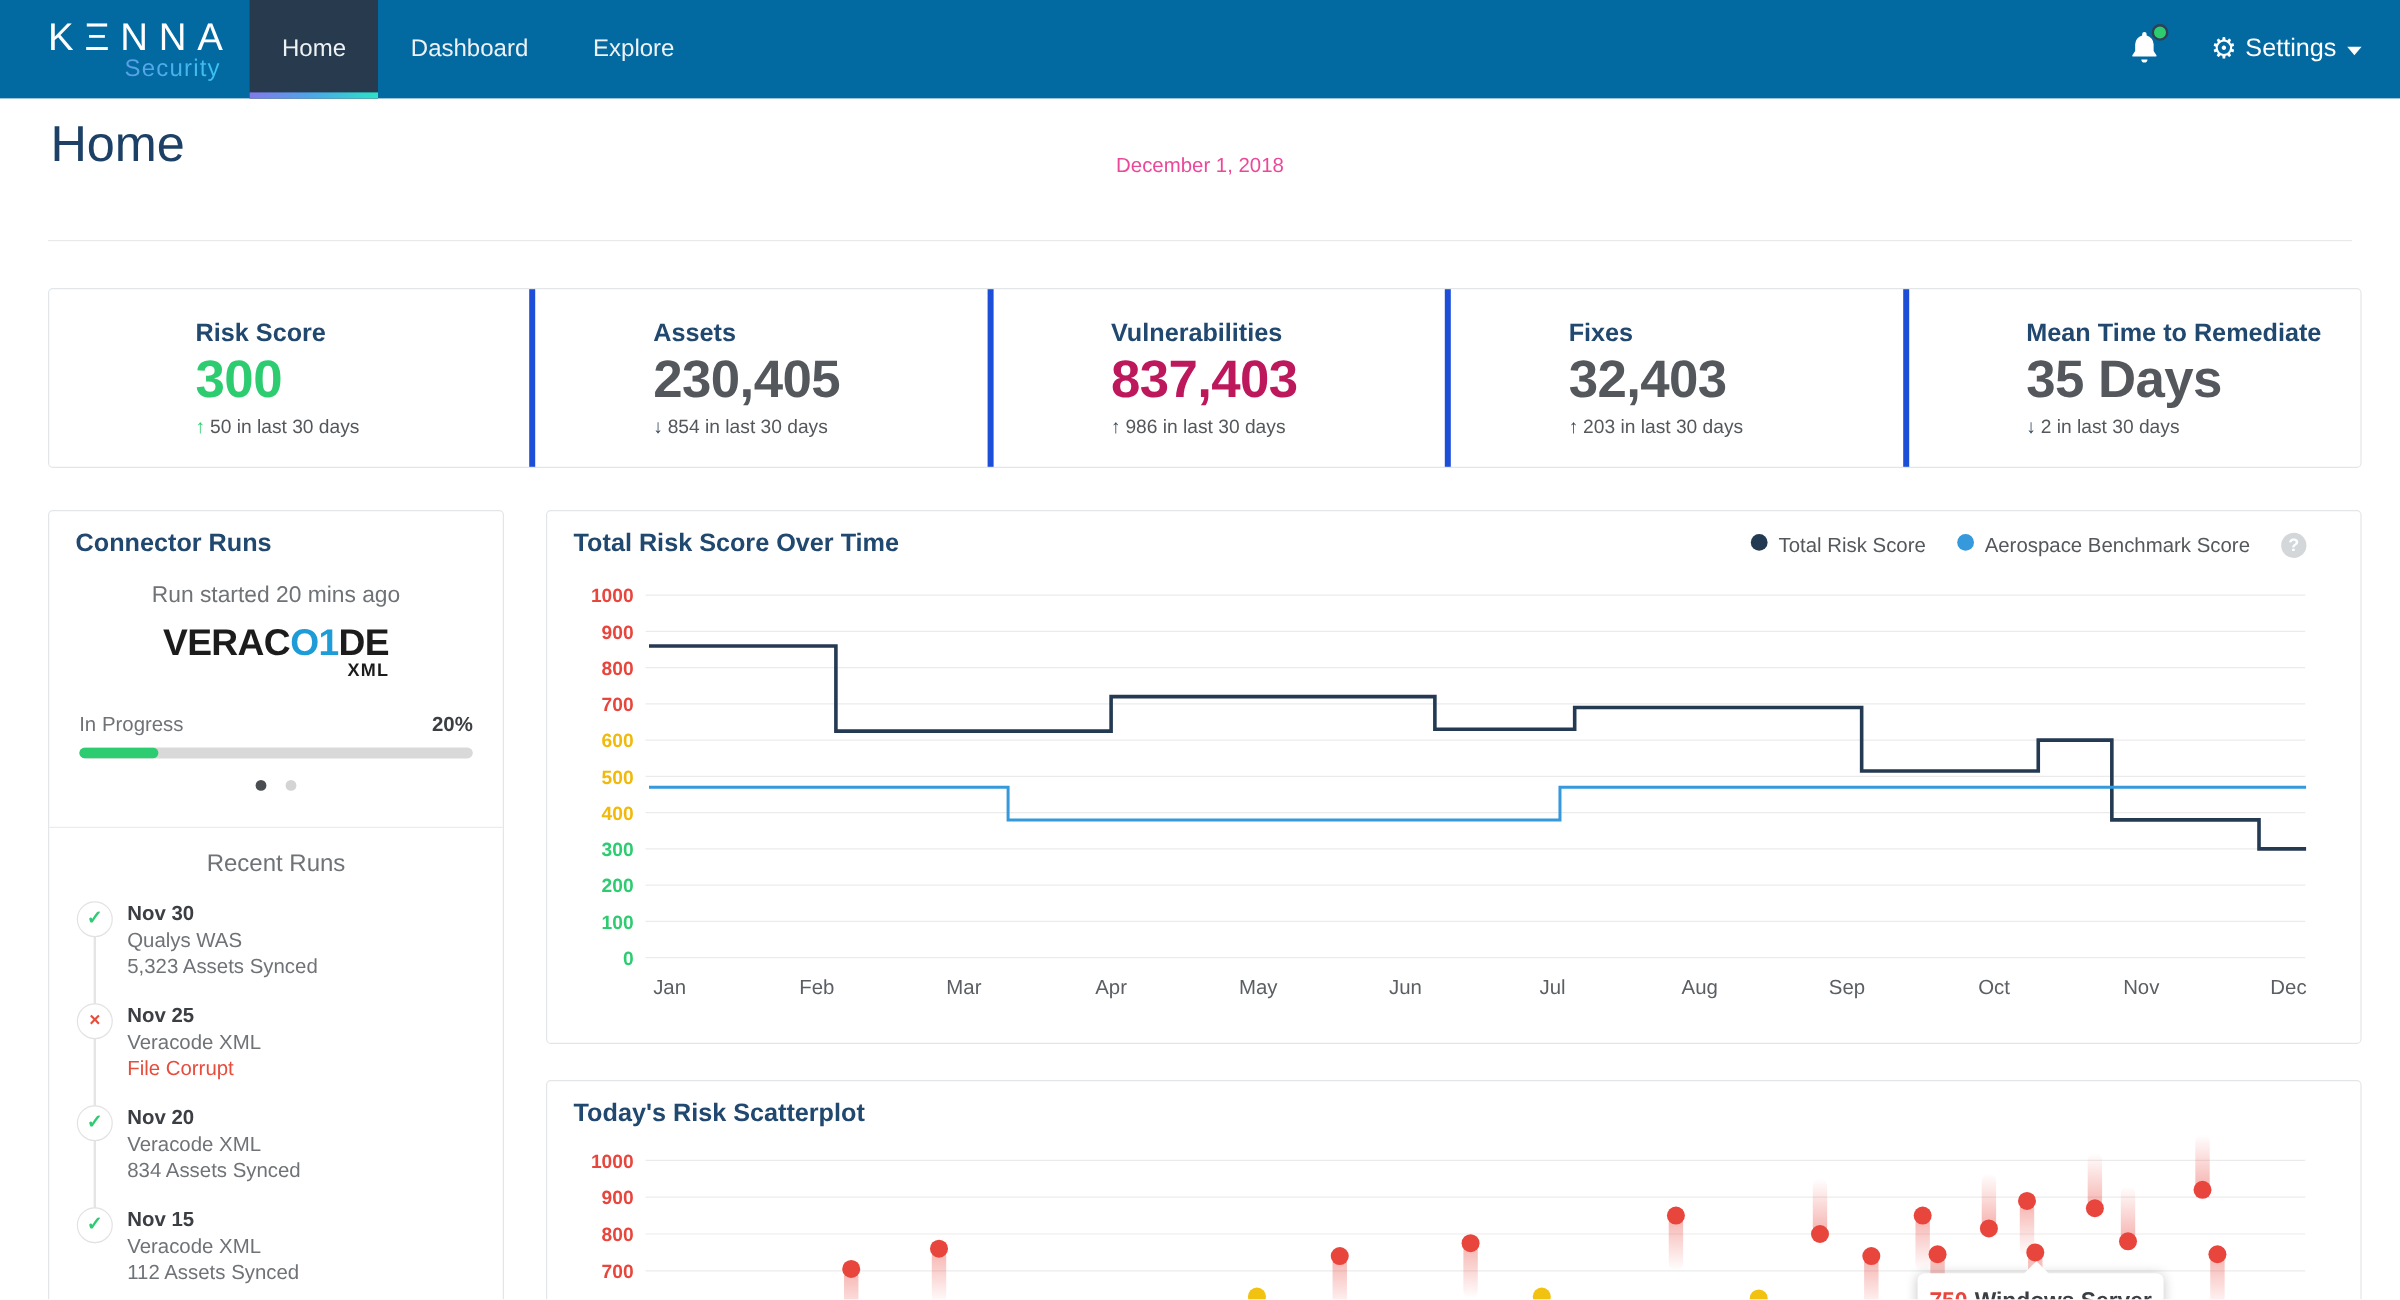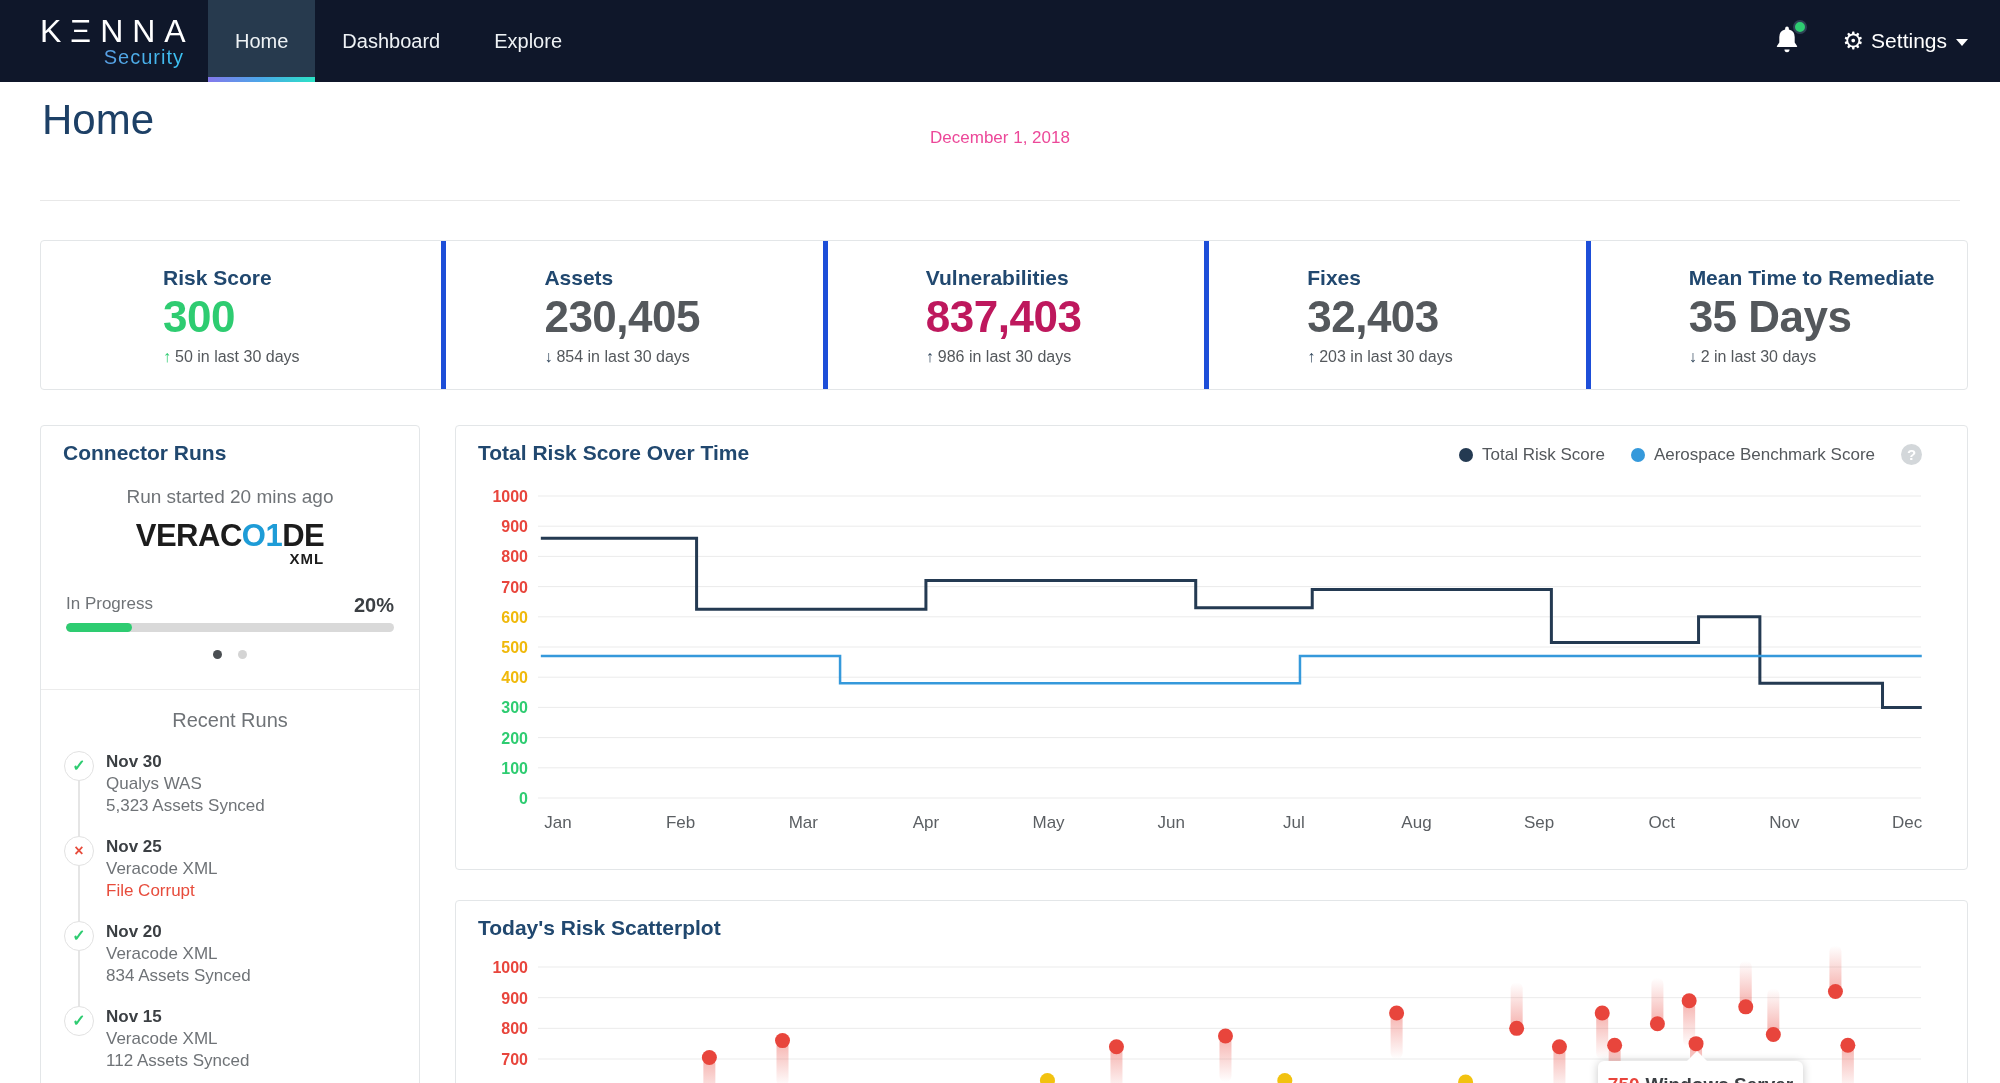--- a/index.html
+++ b/index.html
@@ -1,21 +1,21 @@
 <!DOCTYPE html>
 <html><head>
 <meta charset="utf-8">
 <style>
   * { margin:0; padding:0; box-sizing:border-box; }
   html,body { width:2000px; height:1083px; }
   body { font-family:"Liberation Sans", sans-serif; background:#fff; }
   #viewport { position:relative; width:2000px; height:1083px; overflow:hidden; background:#fff; }
 
   
-  #navbar { position:absolute; left:0; top:0; width:2000px; height:82px; background:#0f172a; display:flex; align-items:stretch; }
+  #navbar { position:absolute; left:0; top:0; width:2000px; height:82px; background:#0369a1; display:flex; align-items:stretch; }
   #logo { margin-left:40px; padding-top:14px; width:150px; cursor:pointer; }
   #logo-title { color:#fff; font-size:32px; font-weight:300; letter-spacing:9px; line-height:34px; white-space:nowrap; }
   #logo-sub { font-size:20px; font-weight:400; letter-spacing:1px; text-align:right; margin-top:-2px; padding-right:6px;
               background:linear-gradient(90deg,#7282d8,#38c6f4); -webkit-background-clip:text; background-clip:text; color:transparent; }
   #nav-items { display:flex; margin-left:18px; }
   .nav-item { color:#eef2f5; font-size:20px; padding:0 27px; display:flex; align-items:center; cursor:pointer; position:relative; }
   .nav-item.active { background:#273a4e; }
   .nav-item.active::after { content:""; position:absolute; left:0; right:0; bottom:0; height:5px;
                             background:linear-gradient(90deg,#8478ec,#4aa8e8,#2be3c6); }
   #nav-right { margin-left:auto; display:flex; align-items:center; gap:40px; padding-right:32px; }
@@ -46,21 +46,21 @@
 
   
   #connector-card { left:40px; top:425px; width:380px; height:700px; }
   .card-title { position:absolute; left:22px; top:15px; font-size:21px; font-weight:700; color:#21486f; }
   #run-started { position:absolute; left:0; right:0; top:60px; text-align:center; font-size:19px; color:#6f7377; }
   #veracode-logo { position:absolute; left:0; right:0; top:92px; text-align:center; }
   #veracode-main { font-size:31px; font-weight:800; letter-spacing:-0.5px; display:inline-block; position:relative; }
   #veracode-sub { display:block; text-align:right; font-size:15px; font-weight:800; color:#1c1c1c; margin-top:-4px; letter-spacing:1px; }
   #progress-row { position:absolute; left:25px; right:25px; top:168px; display:flex; justify-content:space-between; }
   #progress-label { font-size:17px; color:#6f7377; }
-  #progress-pct { font-size:20px; font-weight:700; color:#3b3f43; }
+  #progress-pct { font-size:17px; font-weight:700; color:#3b3f43; }
   #progress-track { position:absolute; left:25px; right:25px; top:197px; height:9px; border-radius:5px; background:#d9d9d9; overflow:hidden; }
   #progress-fill { height:100%; background:#2ecc71; border-radius:5px; }
   #carousel { position:absolute; left:0; right:0; top:224px; display:flex; justify-content:center; gap:16px; }
   .carousel-dot { width:9px; height:9px; border-radius:50%; background:#d4d4d4; cursor:pointer; }
   .carousel-dot.active { background:#4a4e52; }
   #connector-divider { position:absolute; left:0; right:0; top:263px; height:1px; background:#ececec; }
   #recent-title { position:absolute; left:0; right:0; top:283px; text-align:center; font-size:20px; color:#6f7377; }
   #timeline { position:absolute; left:0; top:325px; right:0; }
   #timeline-line { position:absolute; left:37px; top:16px; width:2px; background:#e5e5e5; }
   .run-item { position:absolute; left:0; right:0; }
@@ -70,21 +70,21 @@
   .run-text { margin-left:65px; }
   .run-date { font-size:17px; font-weight:700; color:#3b3f43; line-height:22px; }
   .run-name { font-size:17px; color:#6f7377; line-height:22px; }
   .run-status { font-size:17px; color:#6f7377; line-height:22px; }
   .run-status.error { color:#e74c3c; }
 
   
   #chart1-card { left:455px; top:425px; width:1513px; height:445px; }
   #chart2-card { left:455px; top:900px; width:1513px; height:400px; }
   .legend { position:absolute; right:45px; top:18px; display:flex; align-items:center; gap:26px; }
-  .legend-item { display:flex; align-items:center; gap:9px; cursor:pointer; }
+  .legend-item { display:flex; align-items:flex-start; gap:9px; cursor:pointer; }
   .legend-dot { width:14px; height:14px; border-radius:50%; }
   .legend-label { font-size:17px; color:#54585c; }
   .help-circle { width:21px; height:21px; border-radius:50%; background:#d3d7da; color:#fff; font-size:15px; font-weight:700; text-align:center; line-height:21px; cursor:pointer; }
   .chart-svg { position:absolute; left:0; top:0; }
 
   
   #scatter-tooltip { position:absolute; width:205px; height:70px; background:#fff; border-radius:6px;
                      box-shadow:0 1px 10px rgba(0,0,0,0.22); text-align:center; padding-top:13px; font-size:19px; font-weight:700; z-index:5; }
   #scatter-tooltip::before { content:""; position:absolute; top:-10px; left:88px; border-left:11px solid transparent; border-right:11px solid transparent; border-bottom:11px solid #fff; }
   #scatter-tooltip .tt-value { color:#e8453c; margin-right:6px; }

